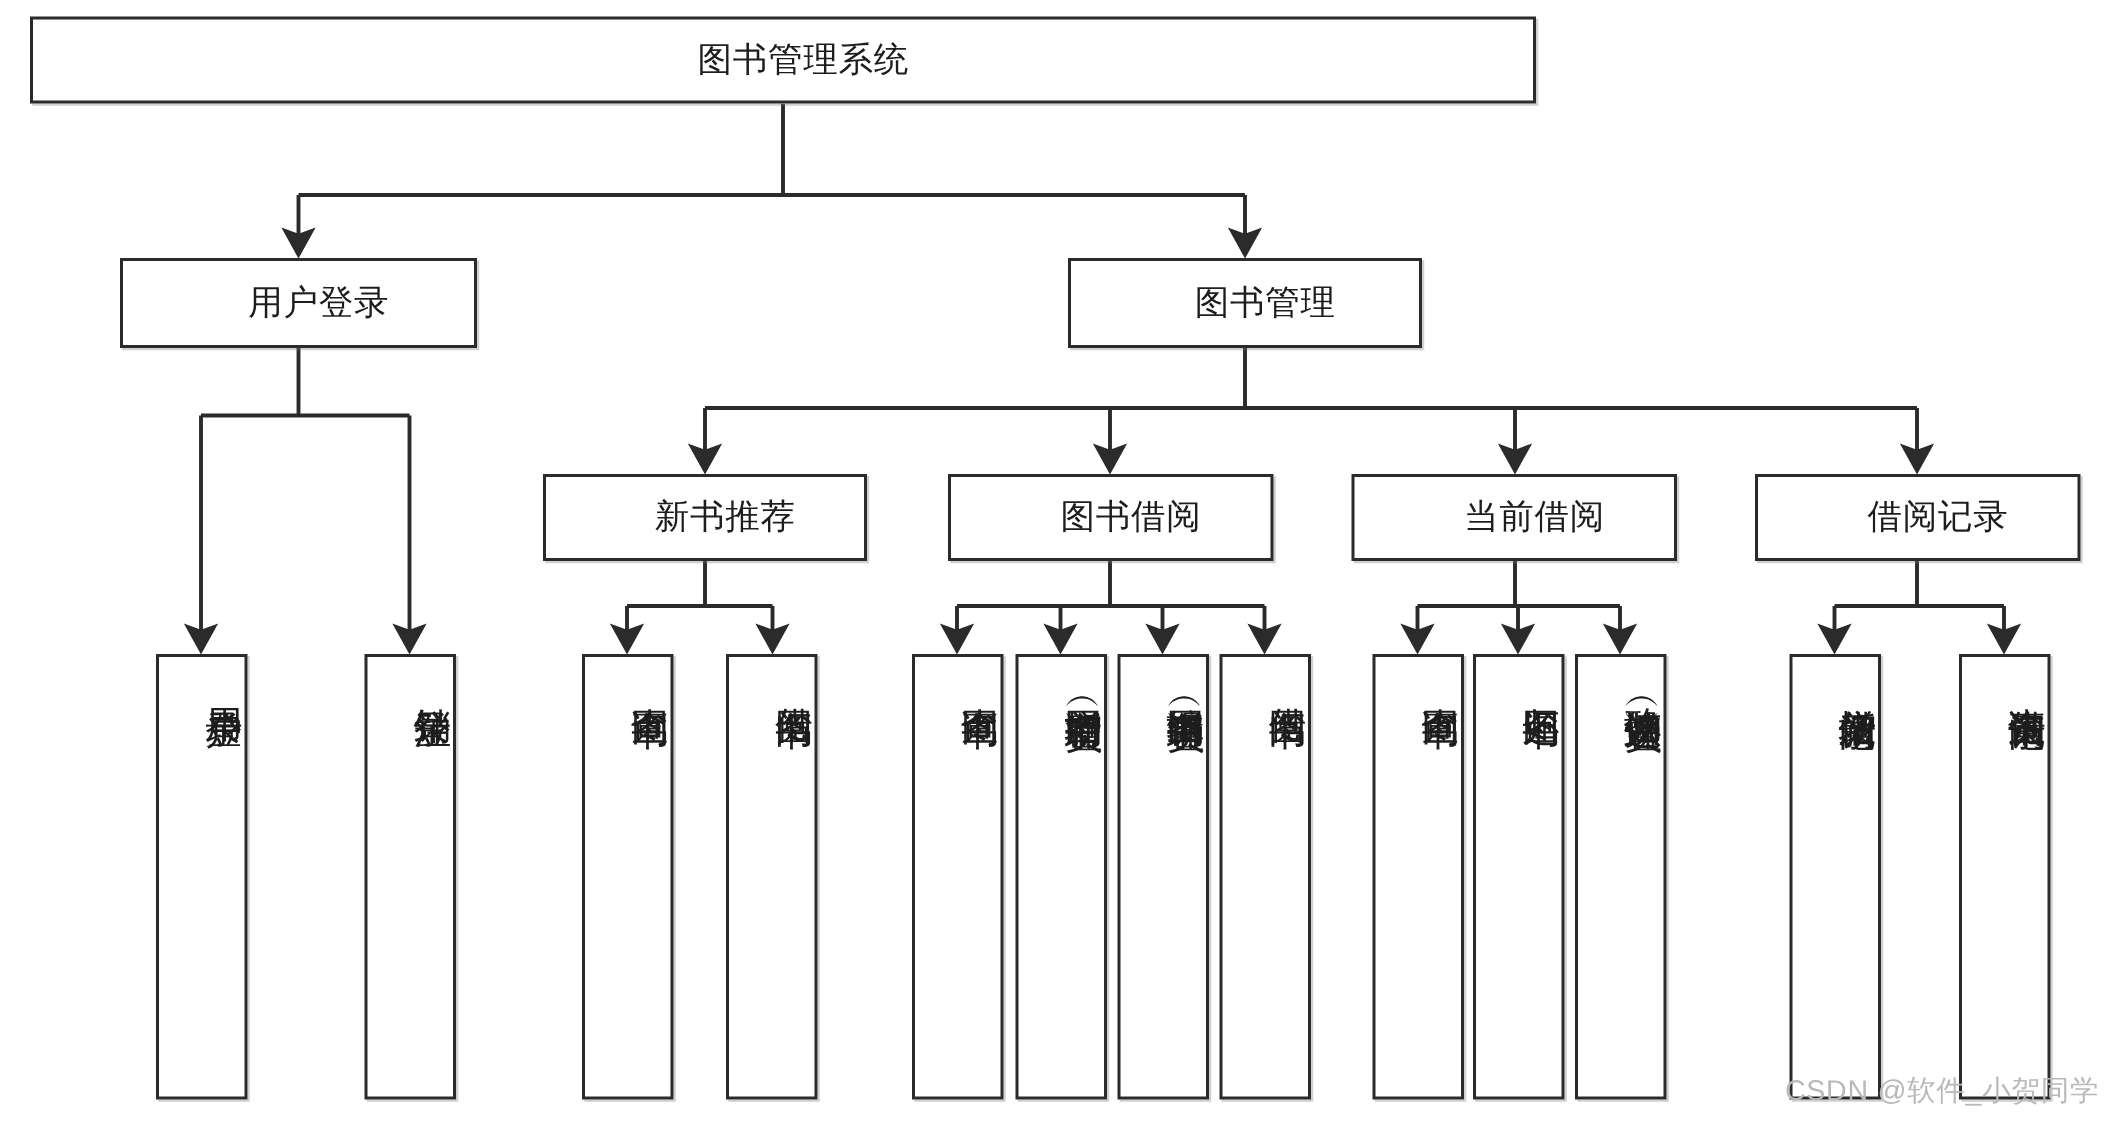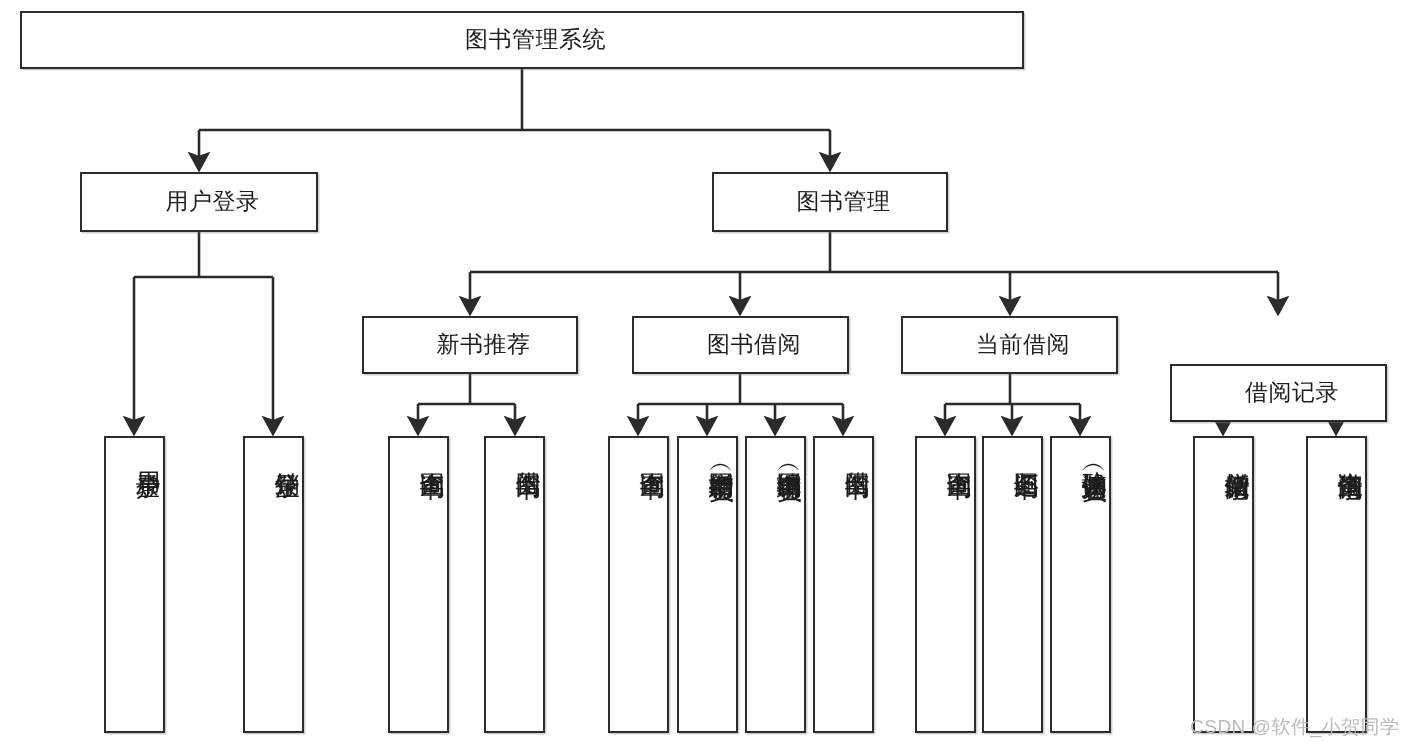--- a/index.html
+++ b/index.html
@@ -134,21 +134,21 @@
 
   <div class="node horiz" style="left:362px; top:316px; width:216px; height:58px;">
     <span class="label">新书推荐</span>
   </div>
   <div class="node horiz" style="left:901px; top:316px; width:217px; height:58px;">
     <span class="label">当前借阅</span>
   </div>
   <div class="node horiz" style="left:632px; top:316px; width:217px; height:58px;">
     <span class="label">图书借阅</span>
   </div>
-  <div class="node horiz" style="left:1170px; top:316px; width:217px; height:58px;margin-top:48px;">
+  <div class="node horiz" style="left:1170px; top:316px; width:217px; height:58px;">
     <span class="label">借阅记录</span>
   </div>
 
   <div class="node vert" style="left:104px; top:436px; width:61px; height:297px;">
     <span class="label">用户登录</span>
   </div>
   <div class="node vert" style="left:243px; top:436px; width:61px; height:297px;">
     <span class="label">注销登录</span>
   </div>
 

